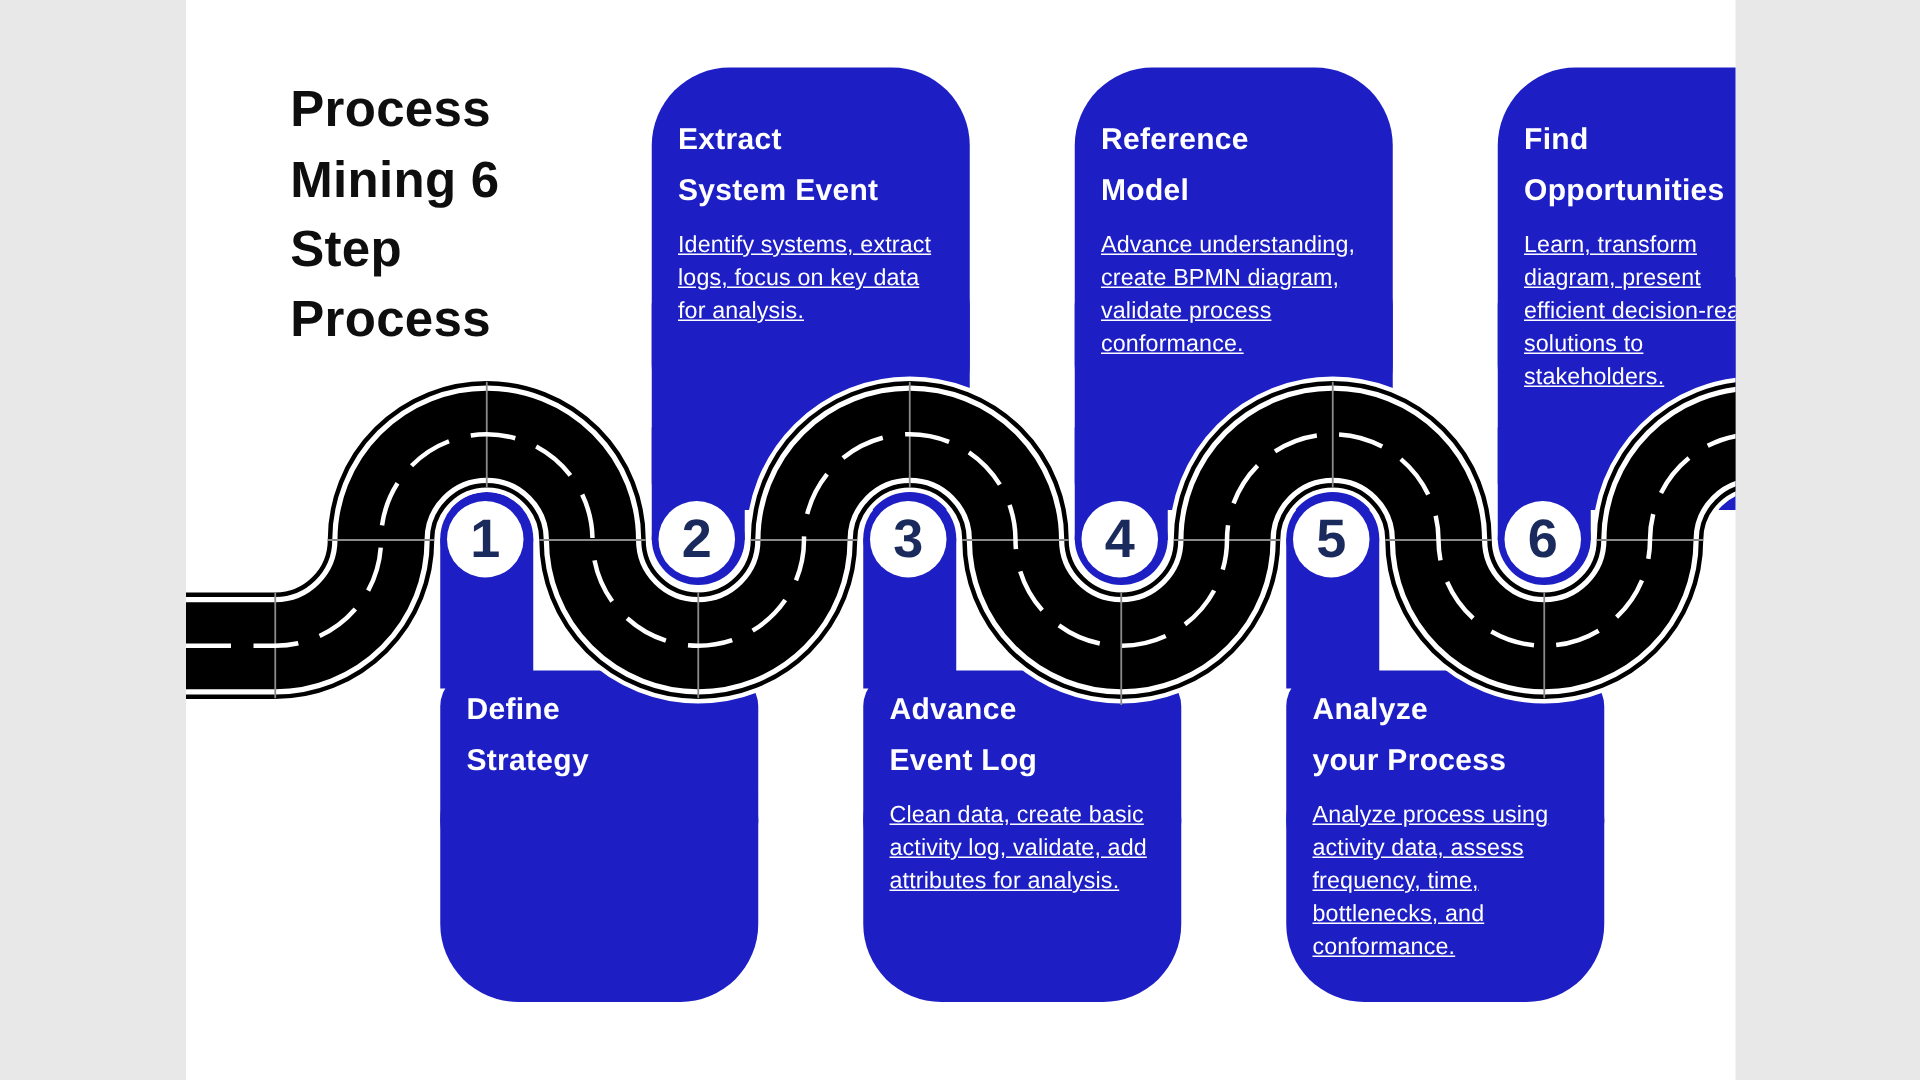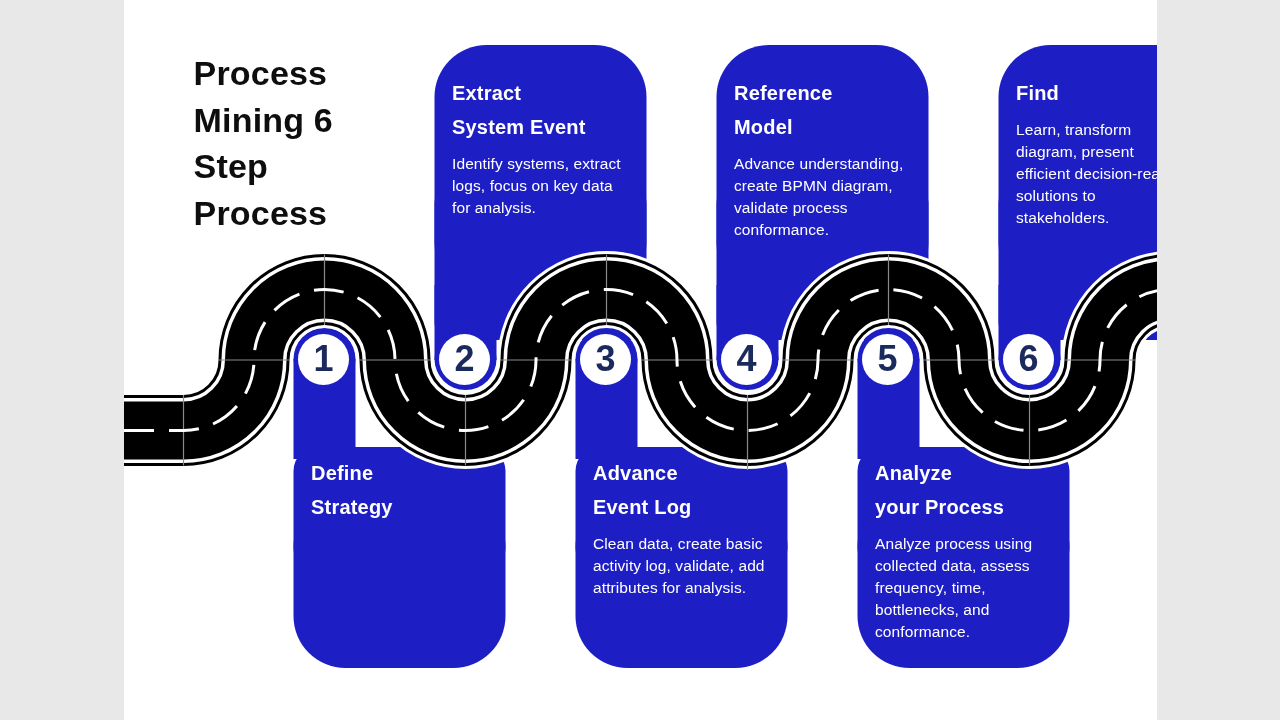--- a/index.html
+++ b/index.html
@@ -31,21 +31,21 @@
     font-size:36px;font-weight:700;color:var(--number-navy);
     line-height:1;
   }
   .card-text{
     position:absolute;width:212px;padding:0 18px;color:var(--text-white);
   }
   .card-text.pos-top{top:76px;}
   .card-text.pos-bottom{top:456px;}
   .card-title{font-size:20px;font-weight:700;line-height:34px;letter-spacing:.2px;}
   .card-title span{display:block;}
-  .card-desc{margin-top:9px;font-size:15.5px;line-height:22px;letter-spacing:.1px;}
+  .card-desc{margin-top:9px;font-size:15.5px;line-height:22px;letter-spacing:.1px;text-decoration:underline;}
   .logo{
     position:absolute;left:1038px;top:594px;width:240px;
     font-size:58px;font-weight:700;color:#4c1d95;letter-spacing:-1.5px;
     line-height:70px;white-space:nowrap;
   }
   .logo sup{font-size:19px;font-weight:700;letter-spacing:0;vertical-align:28px;}
 </style>
 </head>
 <body>
 
@@ -162,20 +162,21 @@
   <div class="card-text pos-top" style="left:592.5px">
     <div class="card-title">
       <span>Reference</span>
       <span>Model</span>
     </div>
     <div class="card-desc">Advance understanding, create BPMN diagram, validate process conformance.</div>
   </div>
   <div class="card-text pos-top" style="left:874.5px">
     <div class="card-title">
       <span>Find</span>
+      <span>Opportunities</span>
     </div>
     <div class="card-desc">Learn, transform diagram, present efficient decision-ready solutions to stakeholders.</div>
   </div>
 
   <div class="card-text pos-bottom" style="left:169.5px">
     <div class="card-title">
       <span>Define</span>
       <span>Strategy</span>
     </div>
   </div>
@@ -184,18 +185,18 @@
       <span>Advance</span>
       <span>Event Log</span>
     </div>
     <div class="card-desc">Clean data, create basic activity log, validate, add attributes for analysis.</div>
   </div>
   <div class="card-text pos-bottom" style="left:733.5px">
     <div class="card-title">
       <span>Analyze</span>
       <span>your Process</span>
     </div>
-    <div class="card-desc">Analyze process using collected data, assess frequency, time, bottlenecks, and conformance.</div>
+    <div class="card-desc">Analyze process using activity data, assess frequency, time, bottlenecks, and conformance.</div>
   </div>
 
   <div class="logo"><span>iGrafx</span><sup>®</sup></div>
 
 </div>
 
 </body></html>

